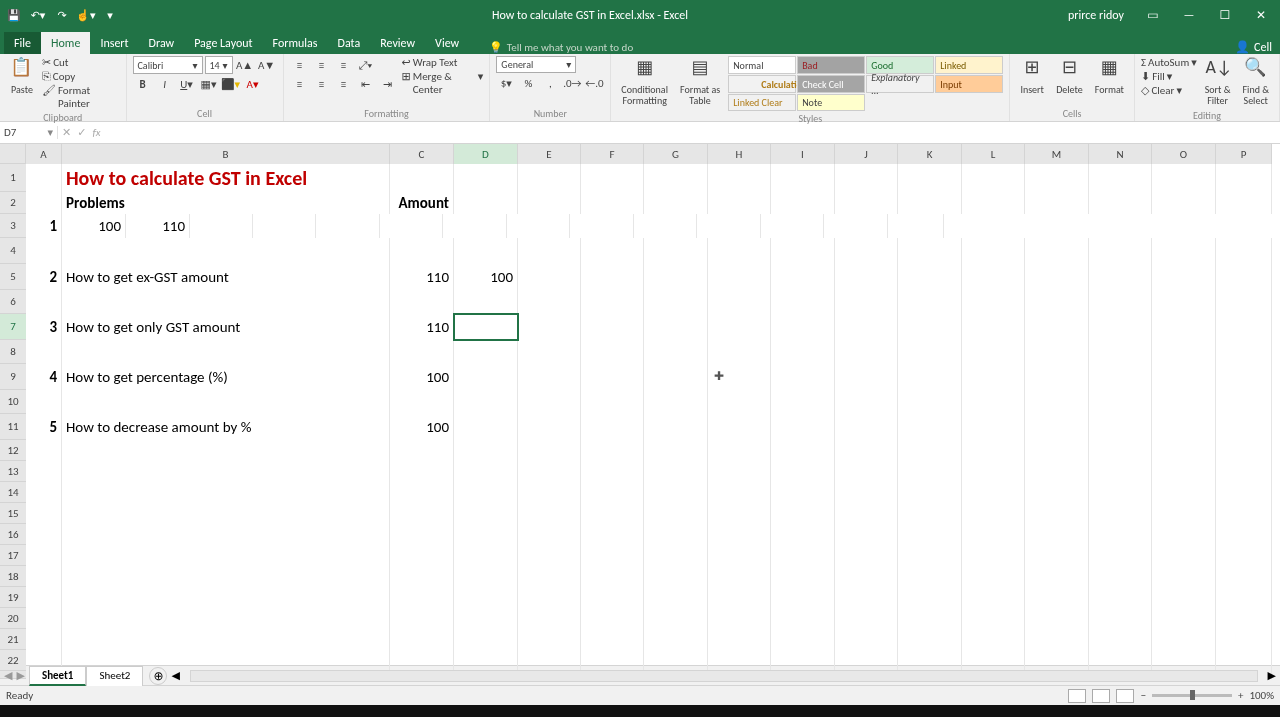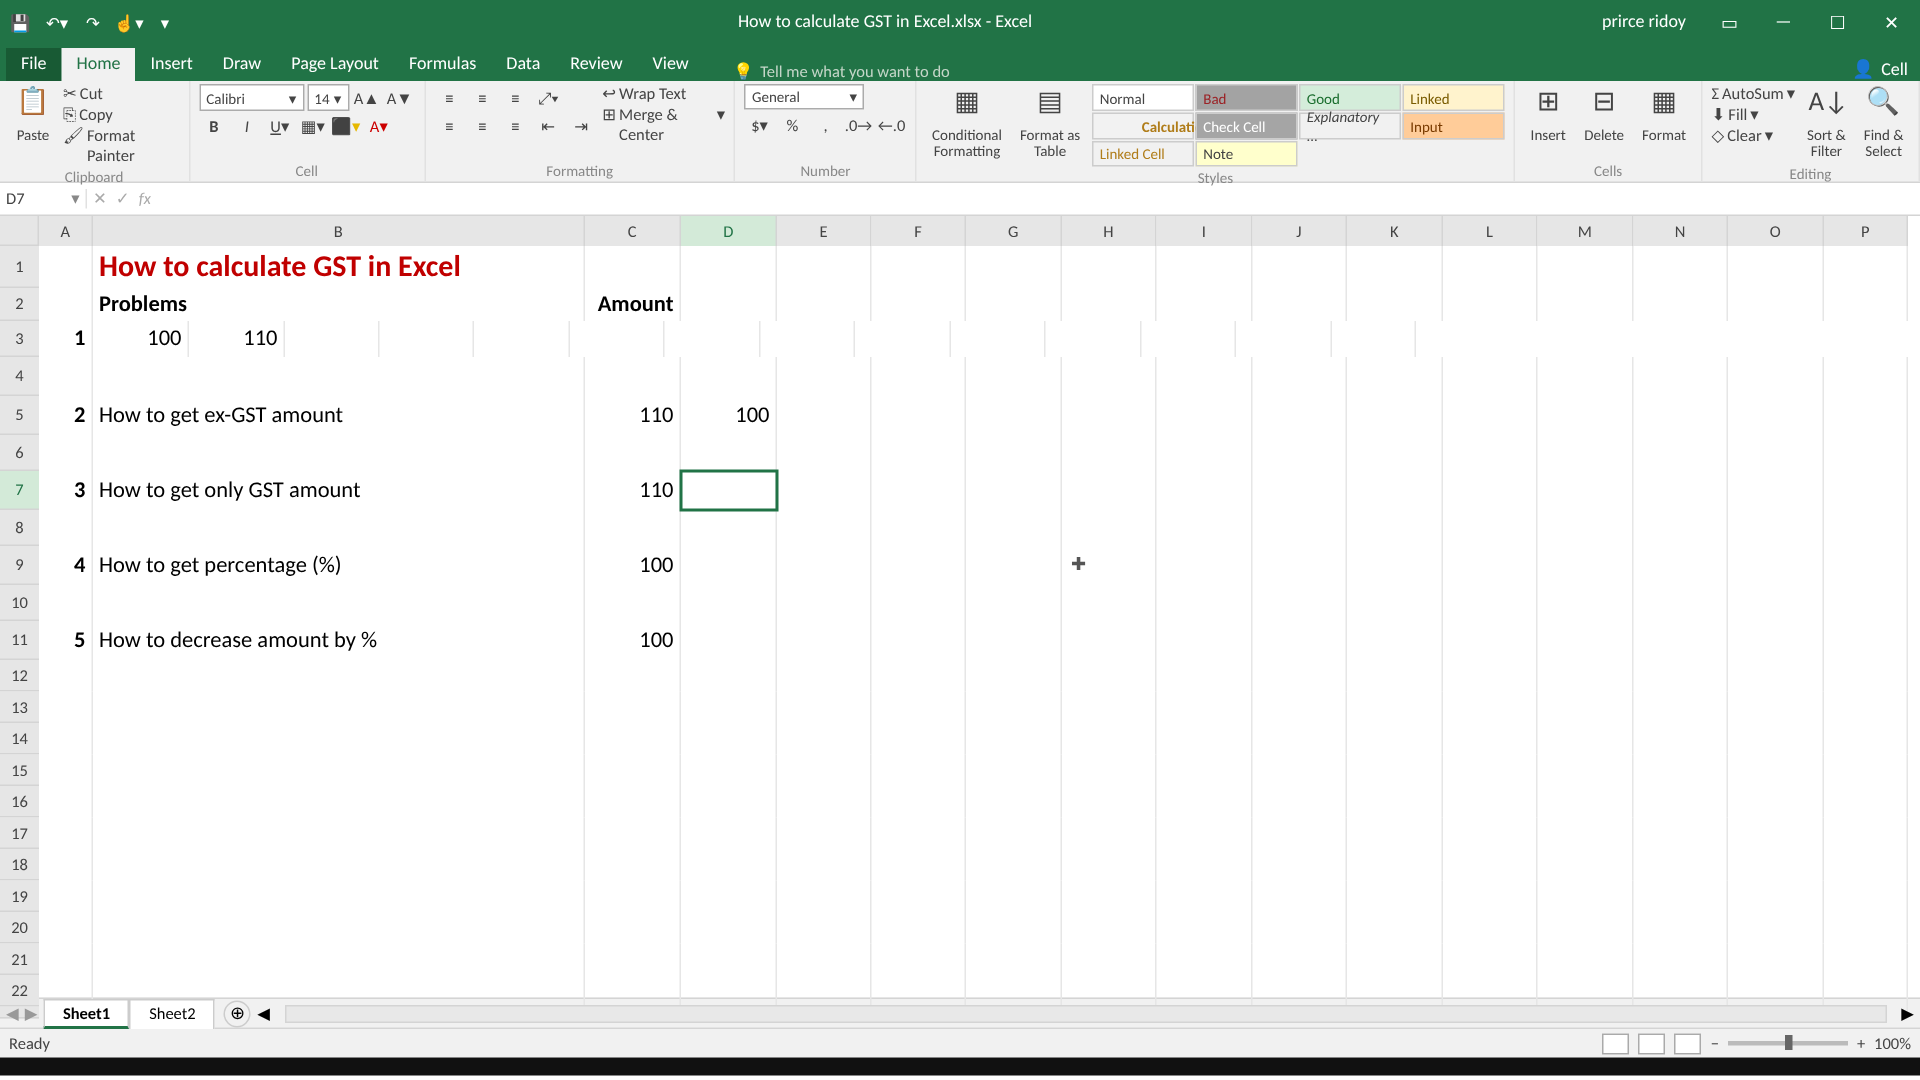--- a/index.html
+++ b/index.html
@@ -215,21 +215,21 @@
         </div>
       <div class="styles-grid">
         <div class="style-cell style-normal">Normal</div>
         <div class="style-cell style-bad">Bad</div>
         <div class="style-cell style-good">Good</div>
         <div class="style-cell style-neutral">Linked</div>
         <div class="style-cell style-calc">Calculation</div>
         <div class="style-cell style-check">Check Cell</div>
         <div class="style-cell style-explan">Explanatory ...</div>
         <div class="style-cell style-input">Input</div>
-        <div class="style-cell style-linked">Linked Cell</div>
+        <div class="style-cell style-linked">Linked Clear</div>
         <div class="style-cell style-note">Note</div>
       </div>
     </div>
     <div class="group-label">Styles</div>
   </div>
 
   <div class="group">
     <div class="group-content">
       <div class="big-btn">
           <div class="big-icon">⊞</div>

